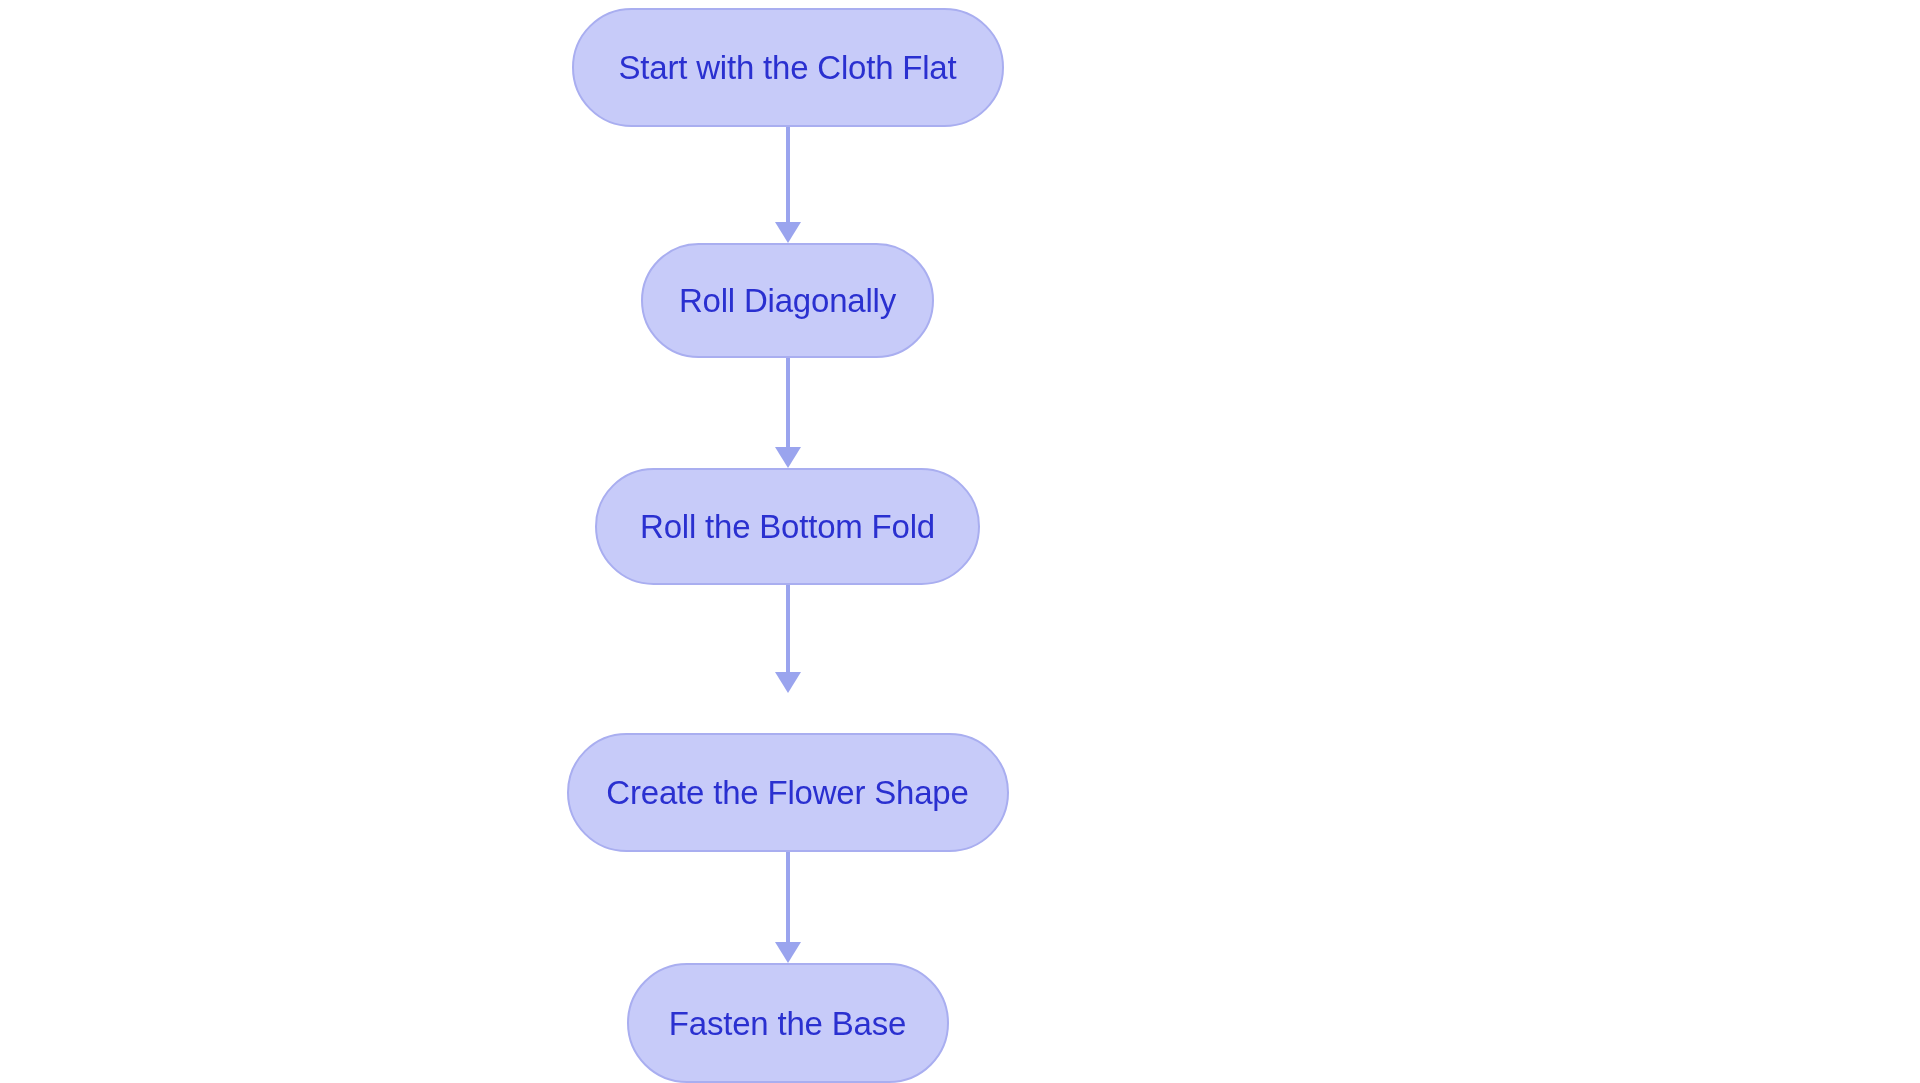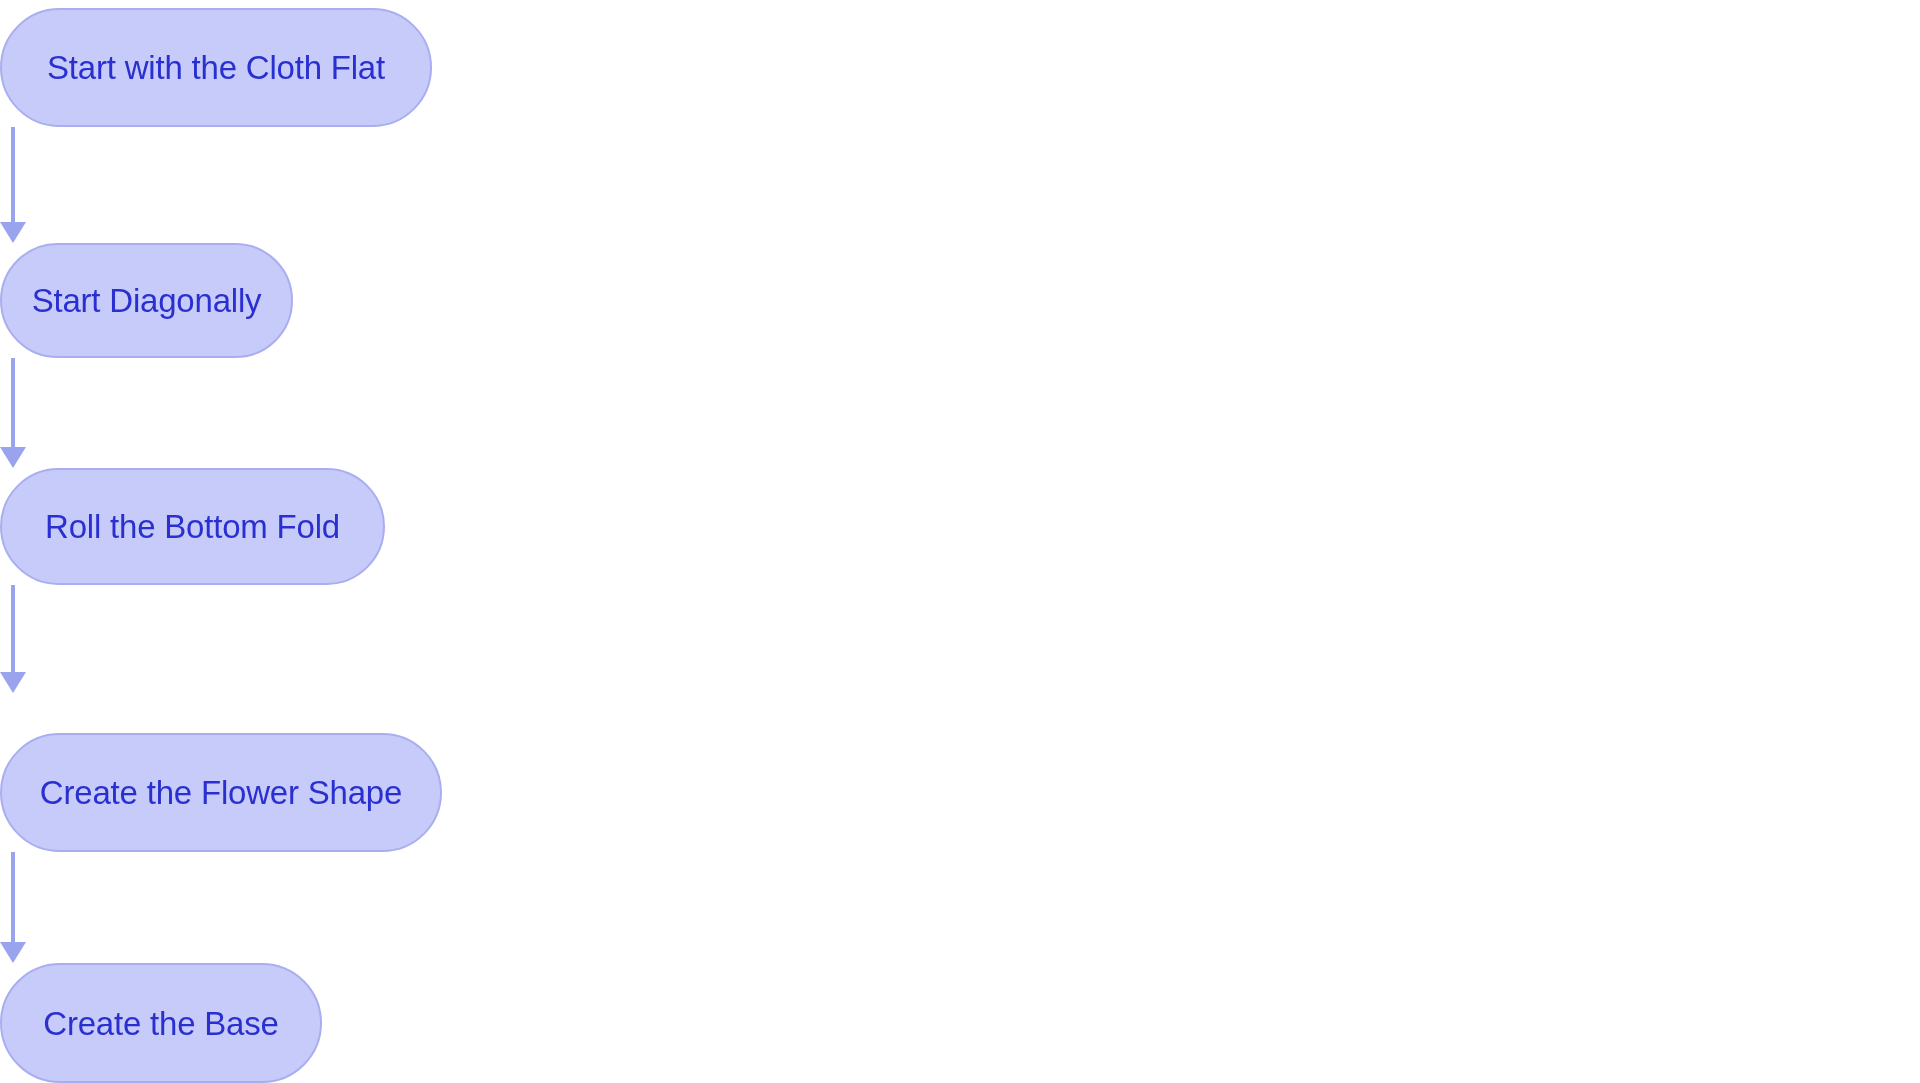--- a/index.html
+++ b/index.html
@@ -19,21 +19,21 @@
     overflow: hidden;
   }
   .flow-column {
     position: absolute;
     left: 0;
     top: 0;
     width: 1575px;
     height: 1083px;
     display: flex;
     flex-direction: column;
-    align-items: flex-start;
+    align-items: center;
   }
   .node {
     box-sizing: border-box;
     display: flex;
     align-items: center;
     justify-content: center;
     background: #c7cbf9;
     border: 2px solid #a9aef0;
     border-radius: 999px;
     color: #2a30d0;
@@ -98,21 +98,21 @@
     <div class="node n1">
       <span class="node-label">Start with the Cloth Flat</span>
     </div>
 
     <div class="connector c1">
       <span class="stem"></span>
       <span class="head"></span>
     </div>
 
     <div class="node n2">
-      <span class="node-label">Start Diagonally</span>
+      <span class="node-label">Roll Diagonally</span>
     </div>
 
     <div class="connector c2">
       <span class="stem"></span>
       <span class="head"></span>
     </div>
 
     <div class="node n3">
       <span class="node-label">Roll the Bottom Fold</span>
     </div>
@@ -125,17 +125,17 @@
     <div class="node n4">
       <span class="node-label">Create the Flower Shape</span>
     </div>
 
     <div class="connector c4">
       <span class="stem"></span>
       <span class="head"></span>
     </div>
 
     <div class="node n5">
-      <span class="node-label">Create the Base</span>
+      <span class="node-label">Fasten the Base</span>
     </div>
 
   </div>
 </div>
 
 </body></html>

